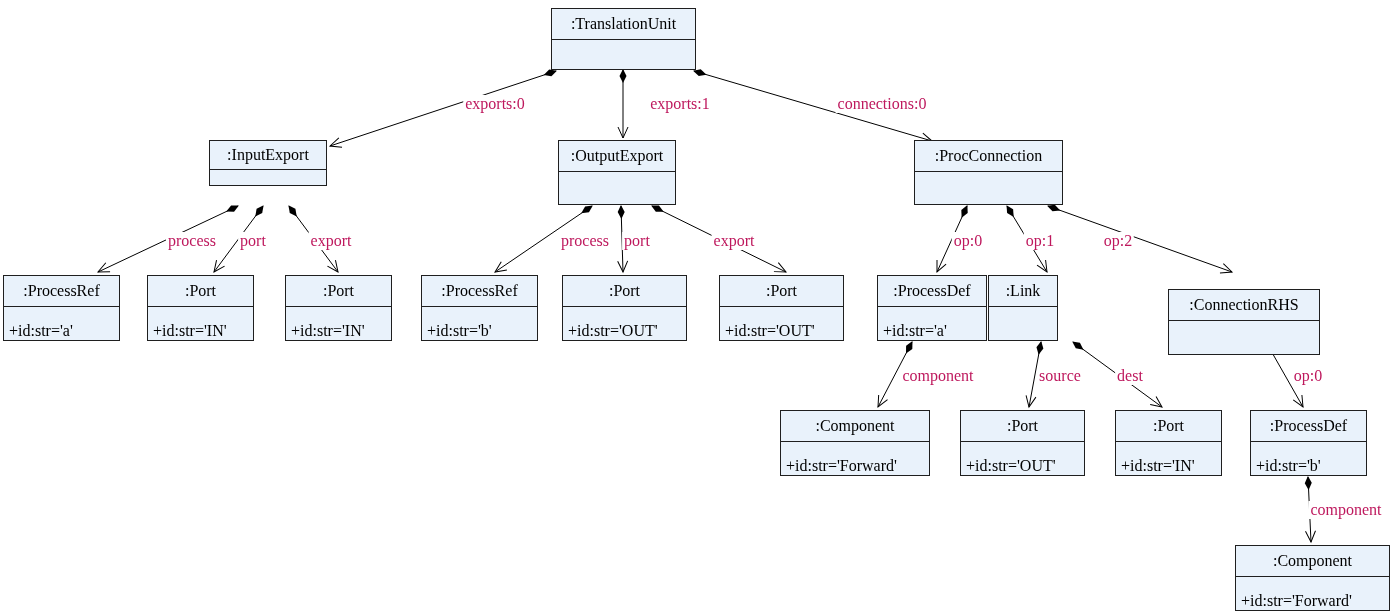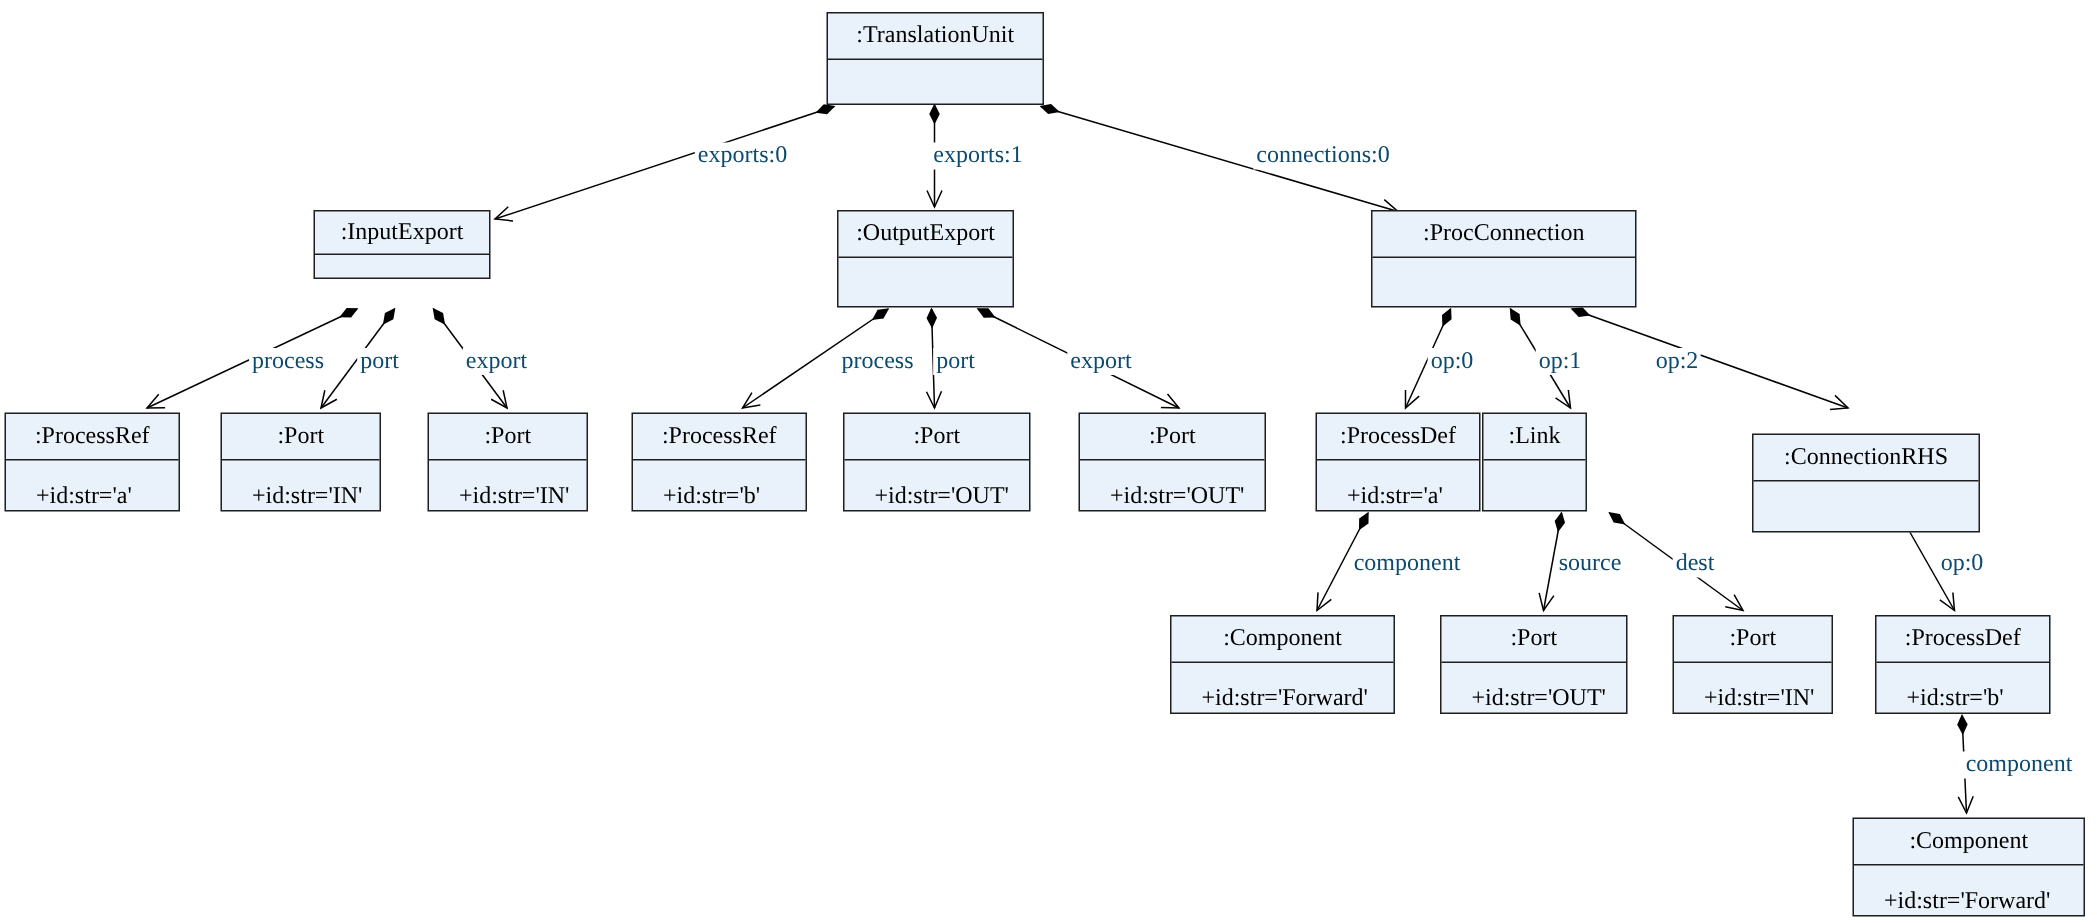--- a/index.html
+++ b/index.html
@@ -32,29 +32,29 @@
     display:flex;
     align-items:center;
     justify-content:center;
     font-size:16px;
     white-space:nowrap;
   }
   .node-attr{
     flex:1;
     display:flex;
     align-items:center;
-    padding-left:20px;
+    padding-left:5px;
     font-size:16px;
     white-space:nowrap;
   }
   .edge-label{
     position:absolute;
     transform:translate(-50%,-50%);
     font-size:16px;
-    color:#0c4a6e;
+    color:#be185d;
     background:#ffffff;
     padding:0 2px;
     white-space:nowrap;
   }
   line.edge{
     stroke:#000;
     stroke-width:1;
   }
 </style>
 </head>
@@ -98,21 +98,21 @@
   <div class="node" style="left:209px;top:140px;width:118px;height:46px">
     <div class="node-title">:InputExport</div>
     <div class="node-attr"></div>
   </div>
 
   <div class="node" style="left:558px;top:140px;width:118px;height:65px">
     <div class="node-title">:OutputExport</div>
     <div class="node-attr"></div>
   </div>
 
-  <div class="node" style="left:914px;top:140px;width:177px;height:65px">
+  <div class="node" style="left:914px;top:140px;width:149px;height:65px">
     <div class="node-title">:ProcConnection</div>
     <div class="node-attr"></div>
   </div>
 
   <div class="node" style="left:3px;top:275px;width:117px;height:66px">
     <div class="node-title">:ProcessRef</div>
     <div class="node-attr">+id:str='a'</div>
   </div>
 
   <div class="node" style="left:147px;top:275px;width:107px;height:66px">
@@ -174,21 +174,21 @@
     <div class="node-title">:ProcessDef</div>
     <div class="node-attr">+id:str='b'</div>
   </div>
 
   <div class="node" style="left:1235px;top:545px;width:155px;height:66px">
     <div class="node-title">:Component</div>
     <div class="node-attr">+id:str='Forward'</div>
   </div>
 
   <div class="edge-label" style="left:495px;top:104px">exports:0</div>
-  <div class="edge-label" style="left:652px;top:104px">exports:1</div>
+  <div class="edge-label" style="left:680px;top:104px">exports:1</div>
   <div class="edge-label" style="left:882px;top:104px">connections:0</div>
   <div class="edge-label" style="left:192px;top:241px">process</div>
   <div class="edge-label" style="left:253px;top:241px">port</div>
   <div class="edge-label" style="left:331px;top:241px">export</div>
   <div class="edge-label" style="left:585px;top:241px">process</div>
   <div class="edge-label" style="left:637px;top:241px">port</div>
   <div class="edge-label" style="left:734px;top:241px">export</div>
   <div class="edge-label" style="left:968px;top:241px">op:0</div>
   <div class="edge-label" style="left:1040px;top:241px">op:1</div>
   <div class="edge-label" style="left:1118px;top:241px">op:2</div>

